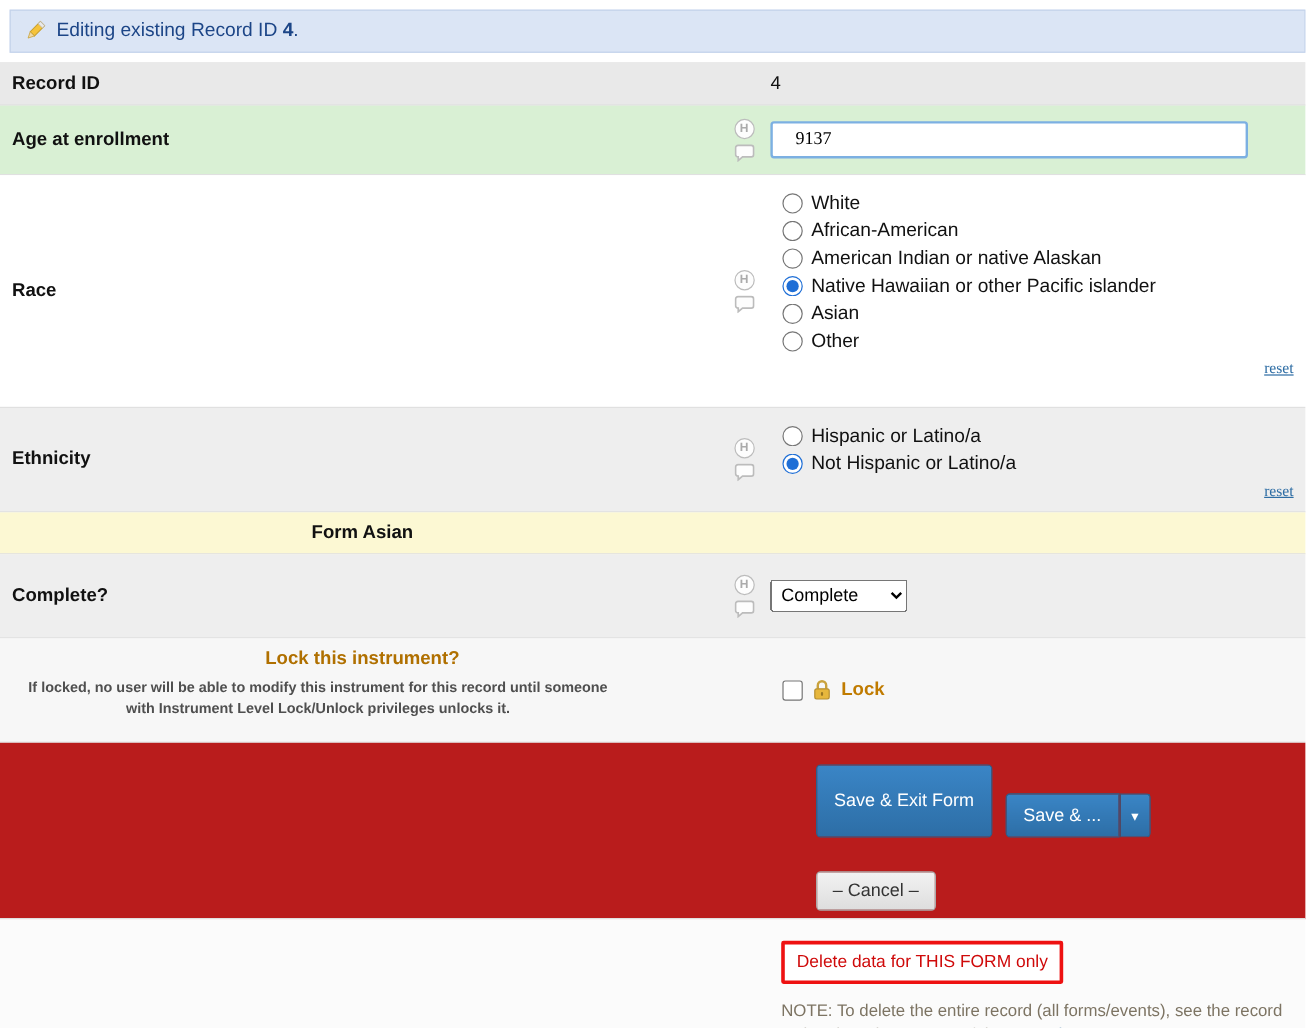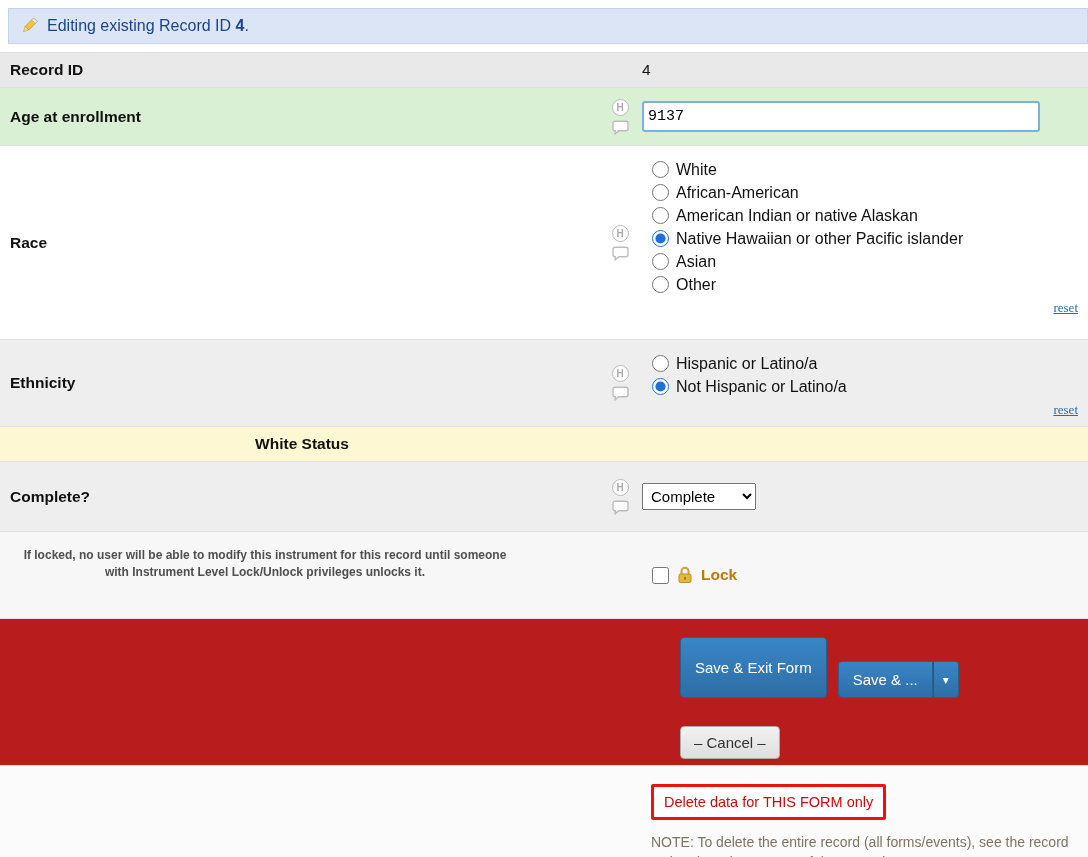--- a/index.html
+++ b/index.html
@@ -55,22 +55,22 @@
     color: #ababab; font-size: 10px; font-weight: bold;
     display: flex; align-items: center; justify-content: center;
     background: #fdfdfd; cursor: pointer;
   }
   .comment-icon { cursor: pointer; line-height: 0; }
 
   
   .text-input {
     width: 398px; height: 31px;
     border: 2px solid #7cb0e2; border-radius: 3px;
-    padding: 0 4px; font-size: 15px; outline: none;
-    font-family: Liberation Mono, monospace;
+    padding: 0 19px; font-size: 15px; outline: none;
+    font-family: Liberation Serif, serif;
   }
 
   
   .opt-list { padding: 6px 0 0 10px; }
   .opt { display: flex; align-items: center; gap: 7px; padding: 2.5px 0; font-size: 16px; cursor: pointer; }
   .opt input { width: 17px; height: 17px; accent-color: #1f6fd6; cursor: pointer; }
   .reset-wrap { text-align: right; padding: 2px 5px 2px 0; font-family: Liberation Serif, serif; }
   .reset-link { color: #2e6da4; font-size: 13px; text-decoration: underline; cursor: pointer; }
 
   
@@ -229,21 +229,21 @@
             <span>Not Hispanic or Latino/a</span>
           </label>
         </div>
         <div class="reset-wrap">
           <a class="reset-link">reset</a>
         </div>
       </div>
     </div>
 
     <div class="row row-status">
-      <div class="label-col">White Status</div>
+      <div class="label-col">Form Asian</div>
     </div>
 
     <div class="row row-complete">
       <div class="label-col v-center">Complete?</div>
       <div class="icon-col">
         <span class="h-icon">H</span>
         <span class="comment-icon">
           <svg width="17" height="15" viewBox="0 0 17 15">
             <path d="M3 1.2 h11 a2 2 0 0 1 2 2 v5.6 a2 2 0 0 1 -2 2 h-7.2 l-3.6 3 v-3 h-0.2 a2 2 0 0 1 -2 -2 v-5.6 a2 2 0 0 1 2 -2 z" fill="#fdfdfd" stroke="#bcbcbc" stroke-width="1.4"></path>
           </svg>
@@ -251,20 +251,21 @@
       </div>
       <div class="field-col v-center">
         <select class="status-select">
           <option>Complete</option>
         </select>
       </div>
     </div>
 
     <div class="row row-lock">
       <div class="label-col">
+        <div class="lock-label">Lock this instrument?</div>
         <div class="lock-desc">If locked, no user will be able to modify this instrument for this record until someone with Instrument Level Lock/Unlock privileges unlocks it.</div>
       </div>
       <div class="icon-col"></div>
       <div class="field-col v-center">
         <div class="lock-field">
           <input type="checkbox" style="">
           <svg width="16" height="18" viewBox="0 0 16 18">
             <path d="M4.5 8 V5.2 a3.5 3.5 0 0 1 7 0 V8" fill="none" stroke="#c9a23d" stroke-width="2"></path>
             <rect x="2" y="8" width="12" height="8.5" rx="1.6" fill="#e7b73c" stroke="#b78f2e"></rect>
             <rect x="7.1" y="10.7" width="1.8" height="3.2" rx="0.9" fill="#9a7823"></rect>

